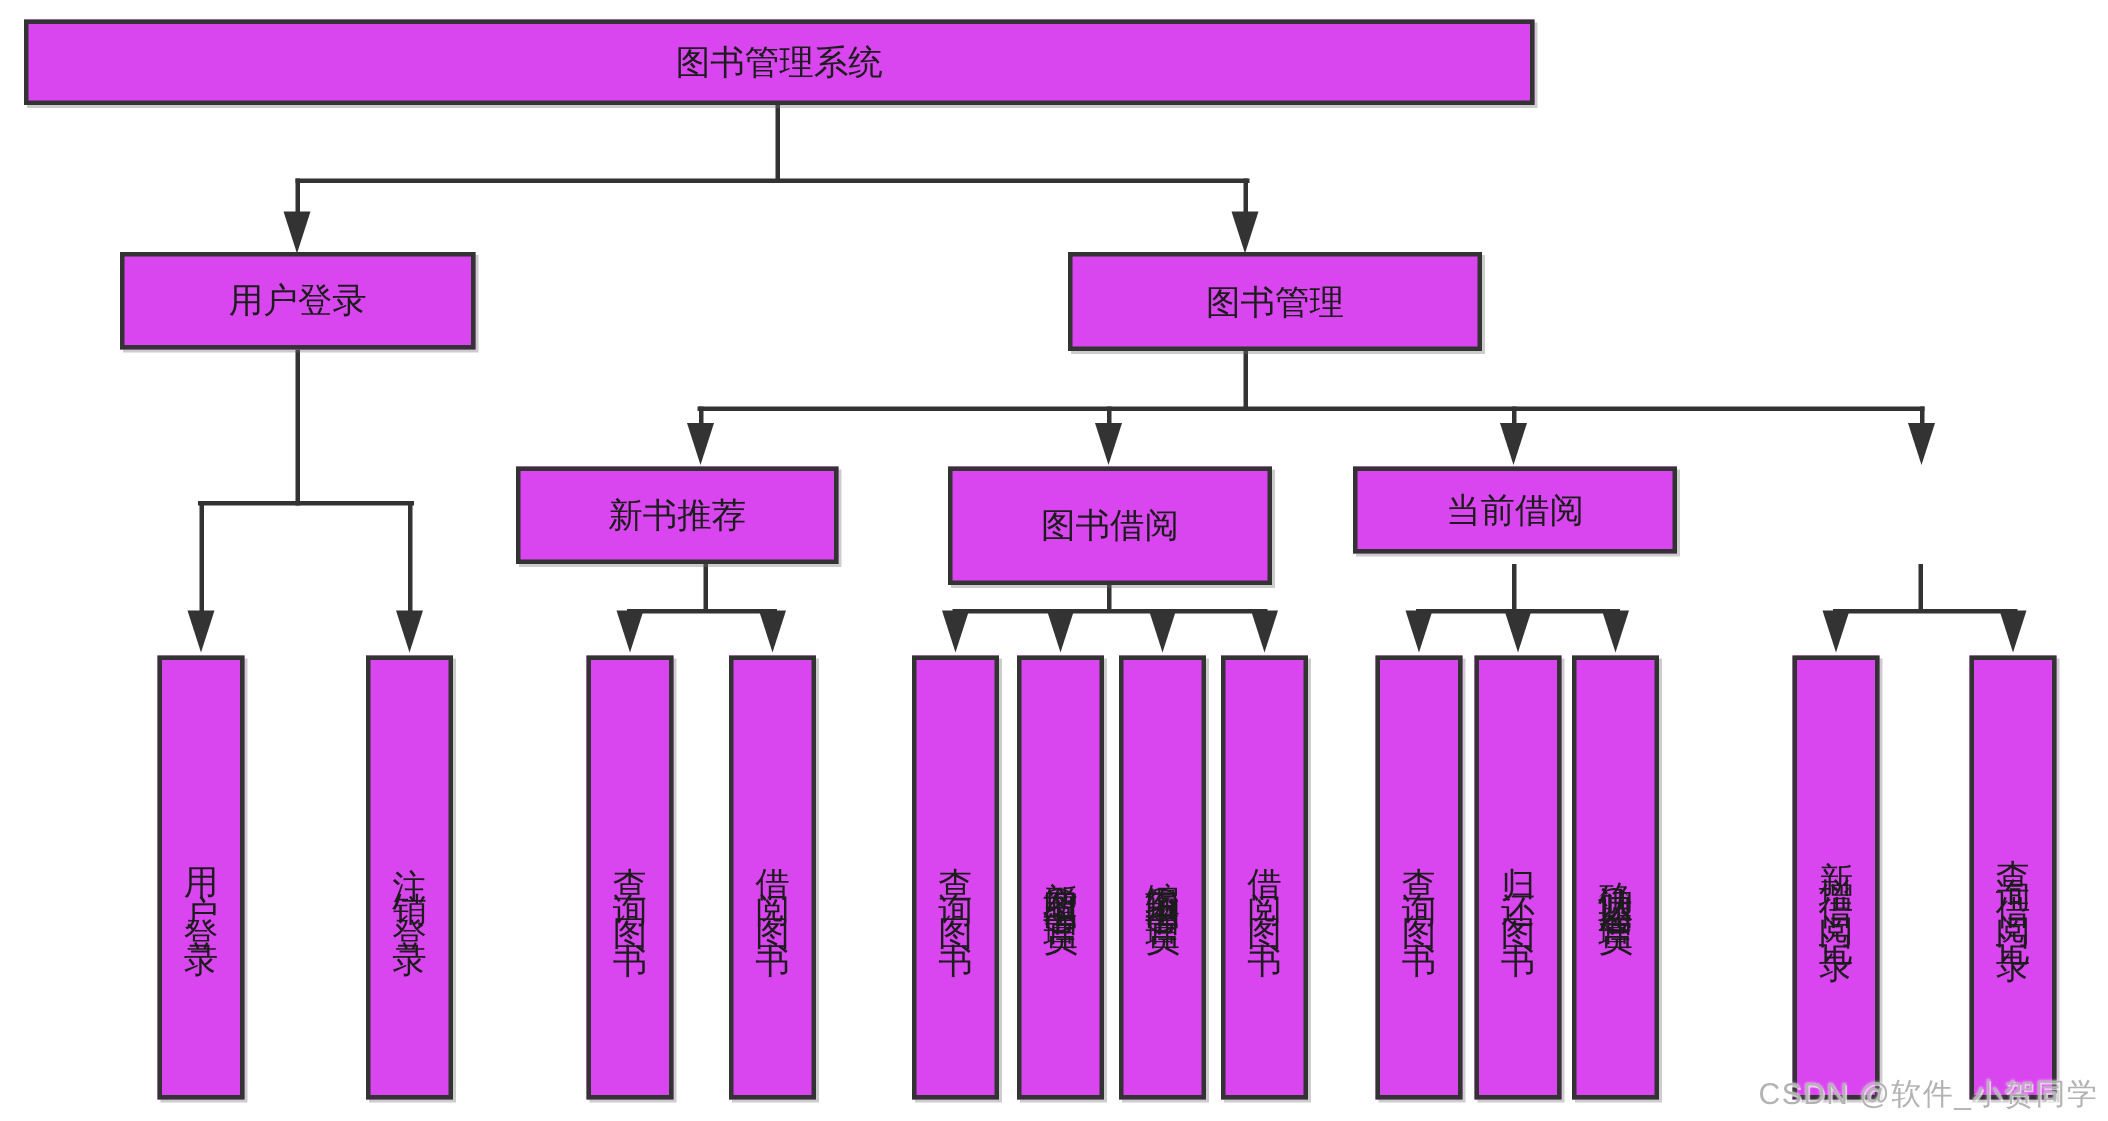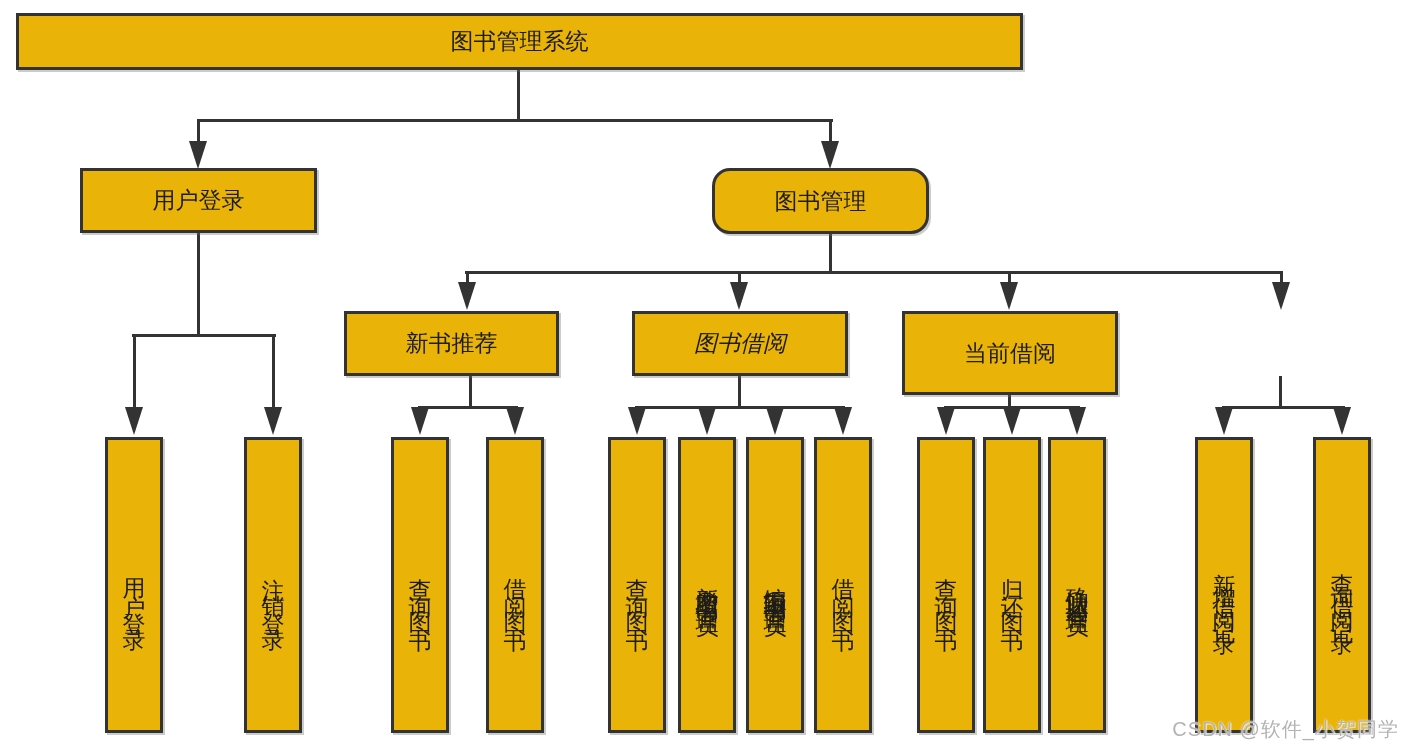--- a/index.html
+++ b/index.html
@@ -6,21 +6,21 @@
   .canvas{
     position:relative;
     width:1405px;height:747px;
     background:var(--bg,#ffffff);
     overflow:hidden;
     font-family:"Liberation Sans","DejaVu Sans",sans-serif;
     color:var(--text,#1c1c1c);
   }
   .box,.vbox{
     position:absolute;
-    background:#eab308;
+    background:#d946ef;
     border:3px solid var(--line,#333);
     box-sizing:border-box;
     display:flex;align-items:center;justify-content:center;
     font-size:23px;
     color:var(--text,#1c1c1c);
     box-shadow:2px 2px 0 rgba(110,110,110,.35);
     z-index:2;
     white-space:nowrap;
   }
   .vbox .vt{
@@ -49,27 +49,27 @@
 </style>
 </head>
 <body>
 
 <div class="canvas" style="--line: #333333; --text: #1c1c1c; --wm: #b3b3b3; --bg: #ffffff;">
 
   <div class="box" style="left:16px;top:13px;width:1007px;height:57px;">图书管理系统</div>
 
   <div class="box" style="left:80px;top:168px;width:237px;height:65px;">用户登录</div>
 
-  <div class="box" style="left:712px;top:168px;width:217px;height:66px;border-radius:18px;">图书管理</div>
+  <div class="box" style="left:712px;top:168px;width:276px;height:66px;">图书管理</div>
 
   <div class="box" style="left:344px;top:311px;width:215px;height:65px;">新书推荐</div>
 
-  <div class="box" style="left:632px;top:311px;width:216px;height:65px;font-style:italic;">图书借阅</div>
+  <div class="box" style="left:632px;top:311px;width:216px;height:79px;">图书借阅</div>
 
-  <div class="box" style="left:902px;top:311px;width:216px;height:84px;">当前借阅</div>
+  <div class="box" style="left:902px;top:311px;width:216px;height:58px;">当前借阅</div>
 
 
   <div class="vbox" style="left:105px;top:437px;width:58px;height:296px;">
     <span class="vt s17">用户登录</span>
   </div>
   <div class="vbox" style="left:244px;top:437px;width:58px;height:296px;">
     <span class="vt s17">注销登录</span>
   </div>
 
   <div class="vbox" style="left:391px;top:437px;width:58px;height:296px;">

